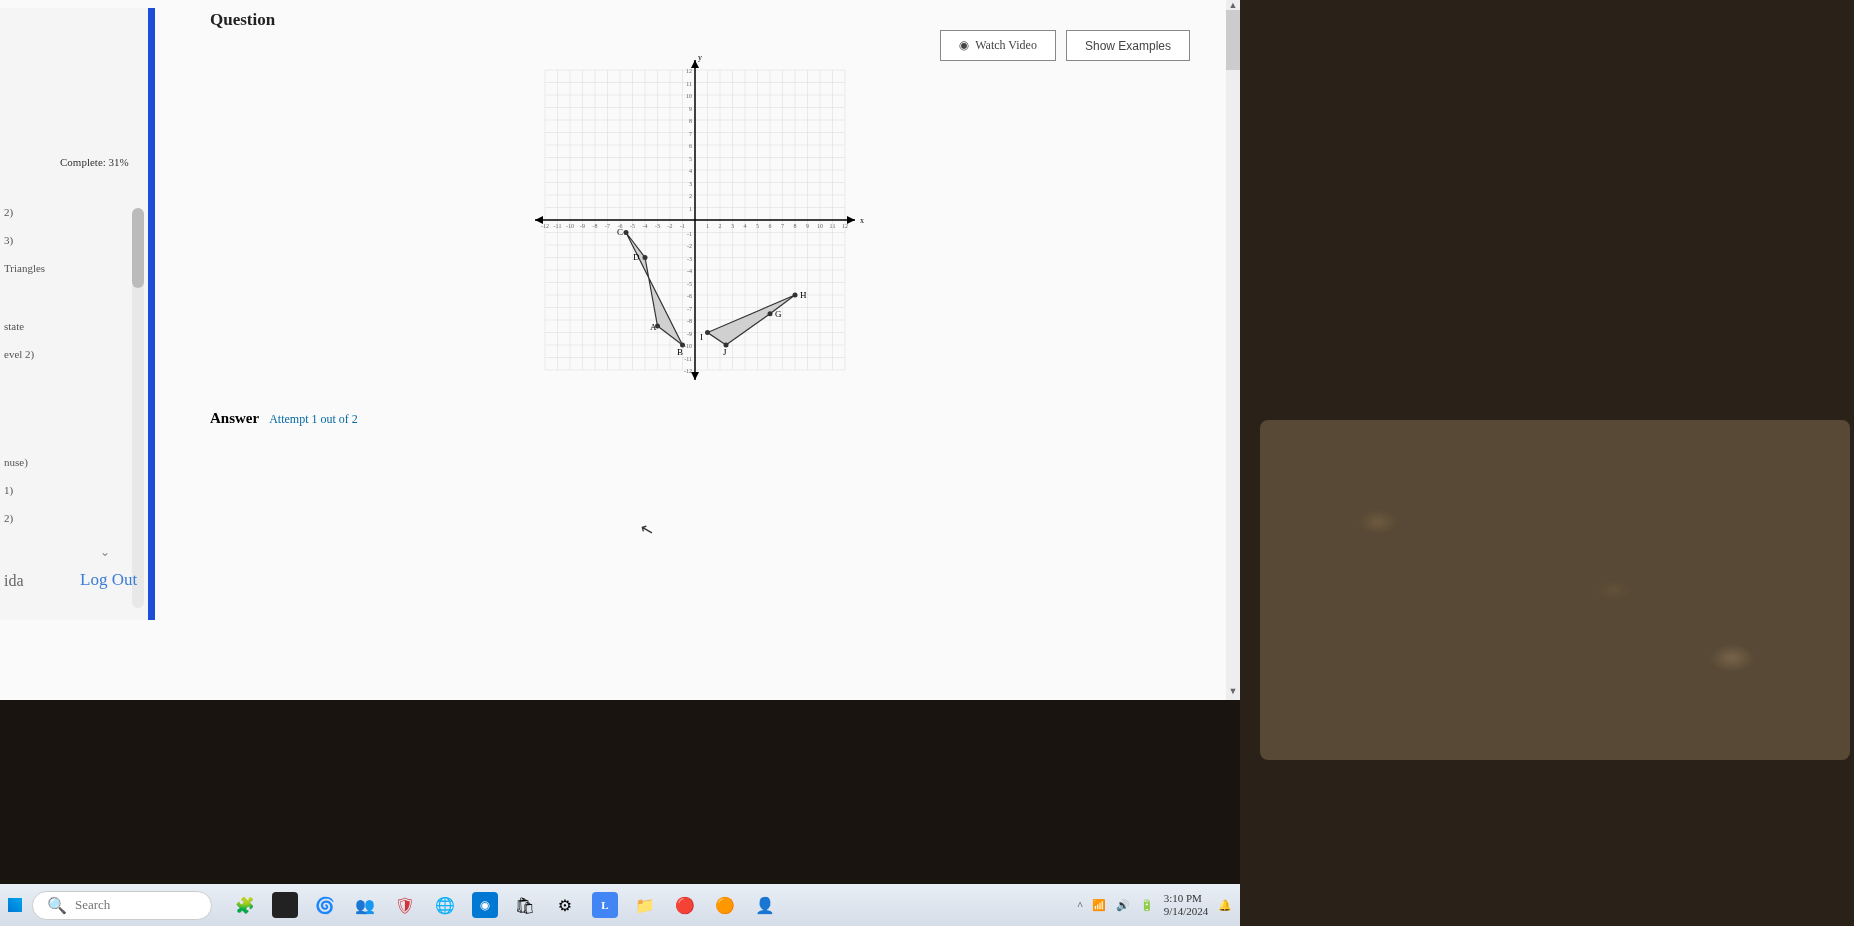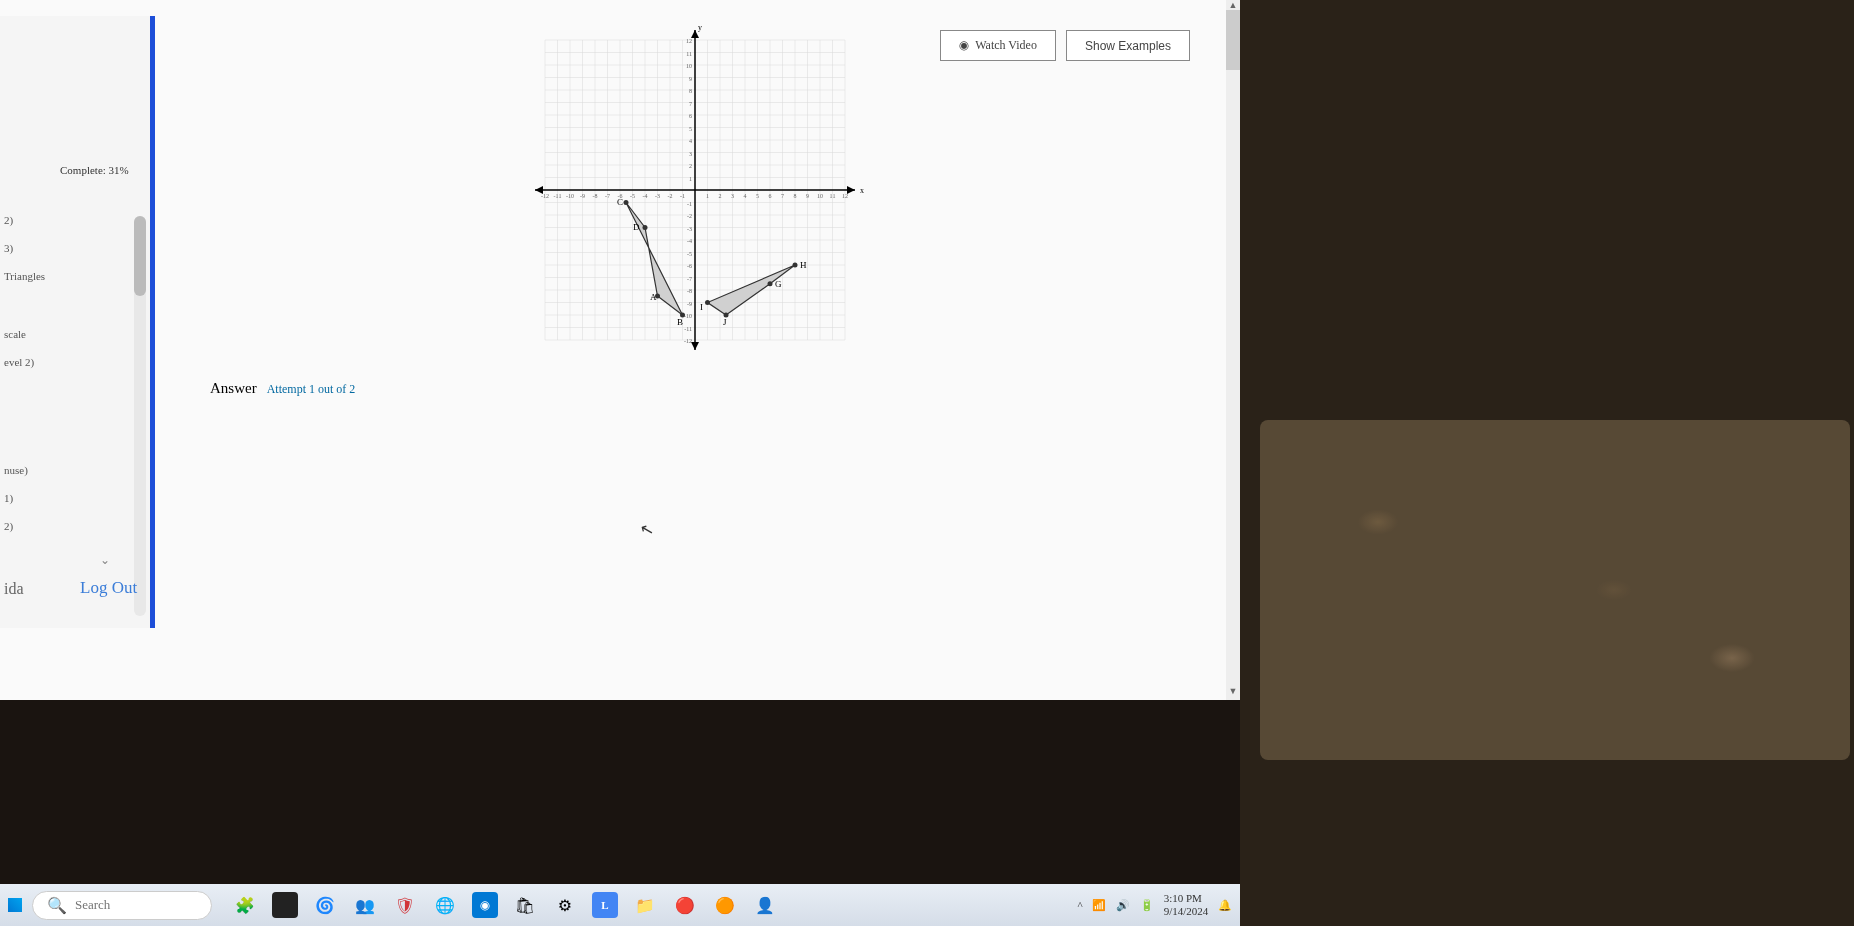--- a/index.html
+++ b/index.html
@@ -1,36 +1,36 @@
 <!DOCTYPE html>
 <html><head>
 <meta charset="utf-8">
 <style>
 *{margin:0;padding:0;box-sizing:border-box;font-family:Georgia,serif}
 body{background:#1a1410;width:1854px;height:926px;overflow:hidden;position:relative}
 .screen{position:absolute;left:0;top:0;width:1240px;height:700px;background:#fafafa}
-.sidebar{position:absolute;left:0;top:16px;width:155px;height:612px;background:#f5f5f5;border-right:5px solid #1d4ed8;font-family:Arial,sans-serif;font-size:11px}
+.sidebar{position:absolute;left:0;top:8px;width:155px;height:612px;background:#f5f5f5;border-right:7px solid #1d4ed8;font-family:Arial,sans-serif;font-size:11px}
 .complete{position:absolute;top:148px;left:60px;font-size:11px;color:#333}
 .nav-item{padding:8px 4px;color:#555;font-size:11px;cursor:pointer}
 .nav-list{position:absolute;top:190px;left:0;width:140px}
 .scroll-track{position:absolute;right:4px;top:200px;width:12px;height:400px;background:#e8e8e8;border-radius:6px}
 .scroll-thumb{position:absolute;top:0;width:12px;height:80px;background:#bbb;border-radius:6px}
 .logout{position:absolute;bottom:30px;left:80px;color:#3b7dd8;font-size:17px;cursor:pointer}
 .username{position:absolute;bottom:30px;left:4px;color:#666;font-size:16px}
 .chev{position:absolute;left:100px;bottom:60px;color:#888;font-size:12px}
 .main{position:absolute;left:170px;top:0;width:1050px;height:700px;padding:10px 40px}
 .qtitle{font-weight:bold;font-size:17px;color:#222;margin-bottom:20px}
 .top-btns{position:absolute;right:30px;top:30px;display:flex;gap:10px}
 .btn-out{border:1px solid #888;padding:7px 18px;font-size:12px;background:#fff;cursor:pointer;font-family:Arial,sans-serif;color:#444;display:flex;align-items:center;gap:6px}
 .prompt{font-size:15px;color:#333;line-height:1.6;margin-bottom:15px;max-width:950px}
 .graph-wrap{width:340px;height:340px;margin:10px auto;position:relative}
 .graph-svg{width:100%;height:100%}
 .answer-sec{margin-top:20px}
 .ans-hdr{font-size:15px}
-.ans-hdr b{font-weight:normal;margin-right:10px}
+.ans-hdr b{font-weight:bold;margin-right:10px}
 .attempt{color:#0369a1;font-size:12px}
 .sentence{font-size:15px;color:#333;margin-top:25px;line-height:1.9}
 .dd{display:inline-block;min-width:140px;border-bottom:1px solid #aaa;padding:2px 4px;cursor:pointer;margin:0 4px}
 .dd::after{content:"⌄";float:right;color:#888;font-size:11px;margin-left:10px}
 .dd.small{min-width:90px}
 .ital{font-style:italic}
 .right-scroll{position:absolute;right:0;top:0;width:14px;height:700px;background:#eee}
 .right-scroll .th{position:absolute;top:10px;width:14px;height:60px;background:#ccc}
 .right-scroll .arr{position:absolute;width:14px;height:14px;font-size:9px;text-align:center;color:#666}
 .taskbar{position:absolute;left:0;bottom:0;width:1240px;height:42px;background:linear-gradient(#e8eef5,#d5dde8);display:flex;align-items:center;padding:0 8px;font-family:Arial,sans-serif}
@@ -51,36 +51,37 @@
 <div class="desk-pattern"></div>
 
 <div class="screen">
   <div class="sidebar">
     <div class="complete">Complete: 31%</div>
     <div class="nav-list">
       <div class="nav-item">2)</div>
       <div class="nav-item">3)</div>
       <div class="nav-item">Triangles</div>
       <div class="nav-item" style="height:30px"></div>
-      <div class="nav-item">scale</div>
+      <div class="nav-item">state</div>
       <div class="nav-item">evel 2)</div>
       <div class="nav-item" style="height:80px"></div>
       <div class="nav-item">nuse)</div>
       <div class="nav-item">1)</div>
       <div class="nav-item">2)</div>
     </div>
     <div class="scroll-track">
         <div class="scroll-thumb"></div>
       </div>
     <div class="chev">⌄</div>
     <div class="username">ida</div>
     <div class="logout">Log Out</div>
   </div>
 
   <div class="main">
+    <div class="qtitle">Question</div>
     <div class="top-btns">
       <button class="btn-out">
           <span>◉</span>
           <span>Watch Video</span>
         </button>
       <button class="btn-out">Show Examples</button>
     </div>
 
     <div class="graph-wrap">
       <svg class="graph-svg" viewBox="0 0 340 340">

